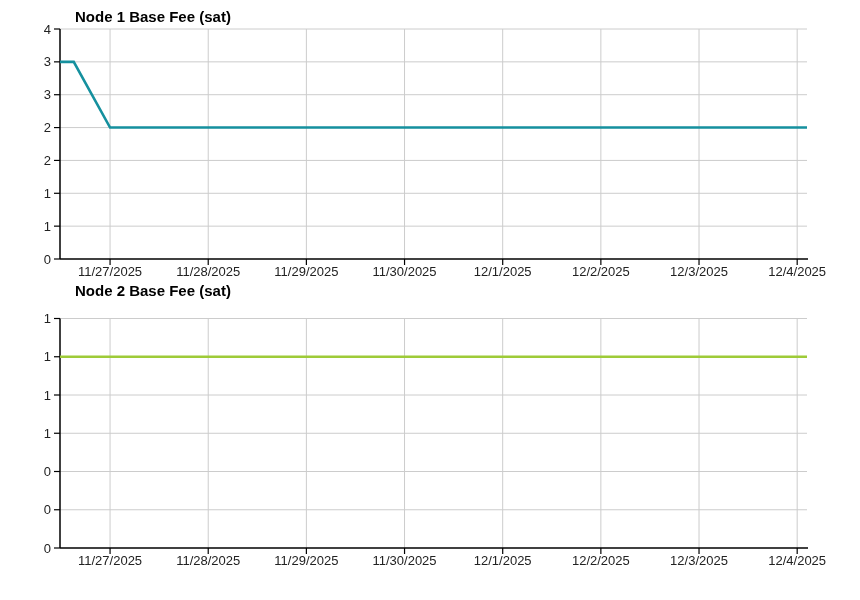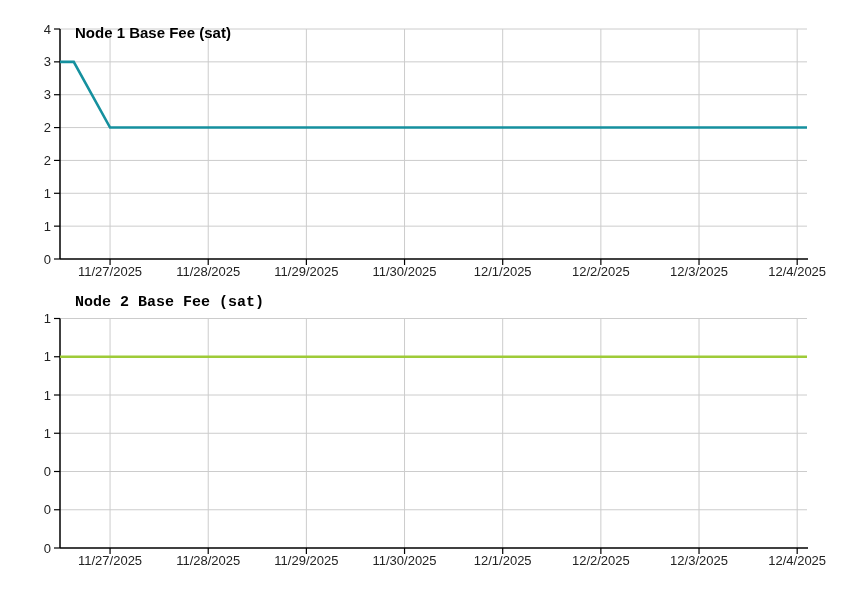--- a/index.html
+++ b/index.html
@@ -11,22 +11,22 @@
     font-family: "Liberation Sans", sans-serif;
   }
   #plots { position: absolute; left: 0; top: 0; }
   .chart-title {
     position: absolute;
     left: 75px;
     font-size: 15px;
     font-weight: bold;
     white-space: nowrap;
   }
-  #title-0 { top: 24px; }
-  #title-1 { top: 294px; font-family: Liberation Mono, monospace; }
+  #title-0 { top: 8px; }
+  #title-1 { top: 282px; }
   svg text {
     font-family: "Liberation Sans", sans-serif;
     font-size: 13px;
   }
 </style>
 </head>
 <body style="background: rgb(255, 255, 255);">
 
 <div id="canvas">
   <svg id="plots" width="860" height="600">

